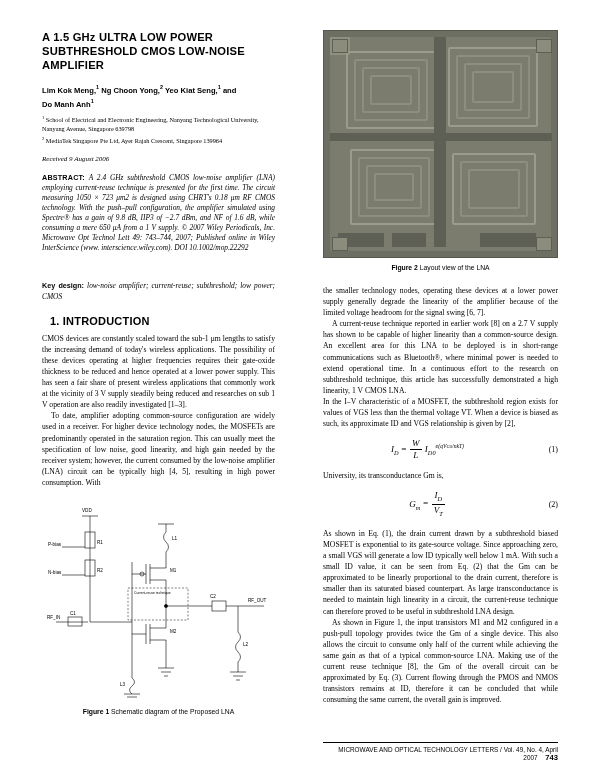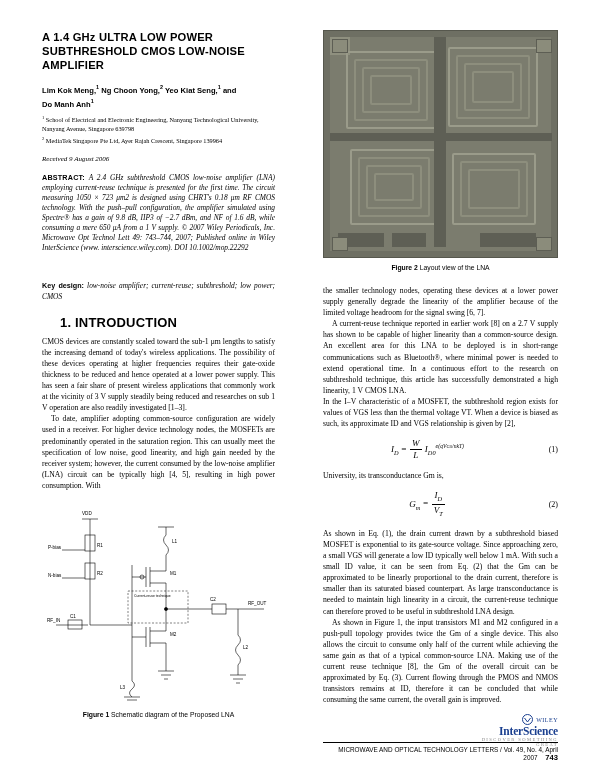--- a/index.html
+++ b/index.html
@@ -87,23 +87,23 @@
   }
   .keywords .kwlead {
     font-family: "Liberation Sans", sans-serif;
     font-style: normal;
     font-weight: bold;
     font-size: 7.2px;
   }
   h2.section {
     font-family: "Liberation Sans", sans-serif;
     font-weight: bold;
-    font-size: 13px;
+    font-size: 11px;
     letter-spacing: 0.2px;
-    margin: 10px 0 6px 18px;
+    margin: 10px 0 6px 8px;
   }
   p.body {
     font-size: 7.7px;
     line-height: 11.1px;
     text-align: justify;
     margin: 0;
     text-indent: 9px;
   }
   p.body.noindent {
     text-indent: 0;
@@ -244,21 +244,21 @@
     letter-spacing: 1.4px;
   }
 </style>
 </head>
 <body>
 
 <div class="page">
 
   <div class="col-left">
 
-    <h1 class="title">A 1.4 GHz ULTRA LOW POWER SUBTHRESHOLD CMOS LOW-NOISE AMPLIFIER</h1>
+    <h1 class="title">A 1.5 GHz ULTRA LOW POWER SUBTHRESHOLD CMOS LOW-NOISE AMPLIFIER</h1>
 
     <div class="authors">
       Lim Kok Meng,<span class="sup">1</span> Ng Choon Yong,<span class="sup">2</span> Yeo Kiat Seng,<span class="sup">1</span> and<br>Do Manh Anh<span class="sup">1</span>
     </div>
     <div class="affil">
       <span class="sup">1</span> School of Electrical and Electronic Engineering, Nanyang Technological University, Nanyang Avenue, Singapore 639798
     </div>
     <div class="affil">
       <span class="sup">2</span> MediaTek Singapore Pte Ltd, Ayer Rajah Crescent, Singapore 139964
     </div>
@@ -436,31 +436,20 @@
         <span>G<span class="sub">m</span></span> =
         <span class="frac"><span class="num">I<span class="sub">D</span></span><span class="den">V<span class="sub">T</span></span></span>
       </div>
       <div class="eq-num">(2)</div>
     </div>
 
     <p class="body noindent">As shown in Eq. (1), the drain current drawn by a subthreshold biased MOSFET is exponential to its gate-source voltage. Since approaching zero, a small VGS will generate a low ID typically well below 1 mA. With such a small ID value, it can be seen from Eq. (2) that the Gm can be approximated to be linearly proportional to the drain current, therefore is smaller than its saturated biased counterpart. As large transconductance is needed to maintain high linearity in a circuit, the current-reuse technique can therefore proved to be useful in subthreshold LNA design.</p>
     <p class="body">As shown in Figure 1, the input transistors M1 and M2 configured in a push-pull topology provides twice the Gm of a single device. This also allows the circuit to consume only half of the current while achieving the same gain as that of a typical common-source LNA. Making use of the current reuse technique [8], the Gm of the overall circuit can be approximated by Eq. (3). Current flowing through the PMOS and NMOS transistors remains at ID, therefore it can be concluded that while consuming the same current, the overall gain is improved.</p>
   </div>
 
-  <div class="wiley-logo">
-    <div style="display:flex; align-items:center; justify-content:flex-end; gap:3px;">
-      <svg width="11" height="11" viewBox="0 0 11 11">
-        <circle cx="5.5" cy="5.5" r="5" fill="none" stroke="#1a3f8f" stroke-width="1"></circle>
-        <path d="M2.5 4 L5.5 8 L8.5 4" fill="none" stroke="#1a3f8f" stroke-width="1"></path>
-      </svg>
-      <span class="w1">WILEY</span>
-    </div>
-    <div class="w2">InterScience</div>
-    <div class="w3">DISCOVER SOMETHING GREAT</div>
-  </div>
 
   <div class="footer">
     <div class="rule"></div>
     <span>MICROWAVE AND OPTICAL TECHNOLOGY LETTERS / Vol. 49, No. 4, April 2007</span>
     <span class="pg" style="margin-left:6px;">743</span>
   </div>
 
 </div>
 
 </body></html>

